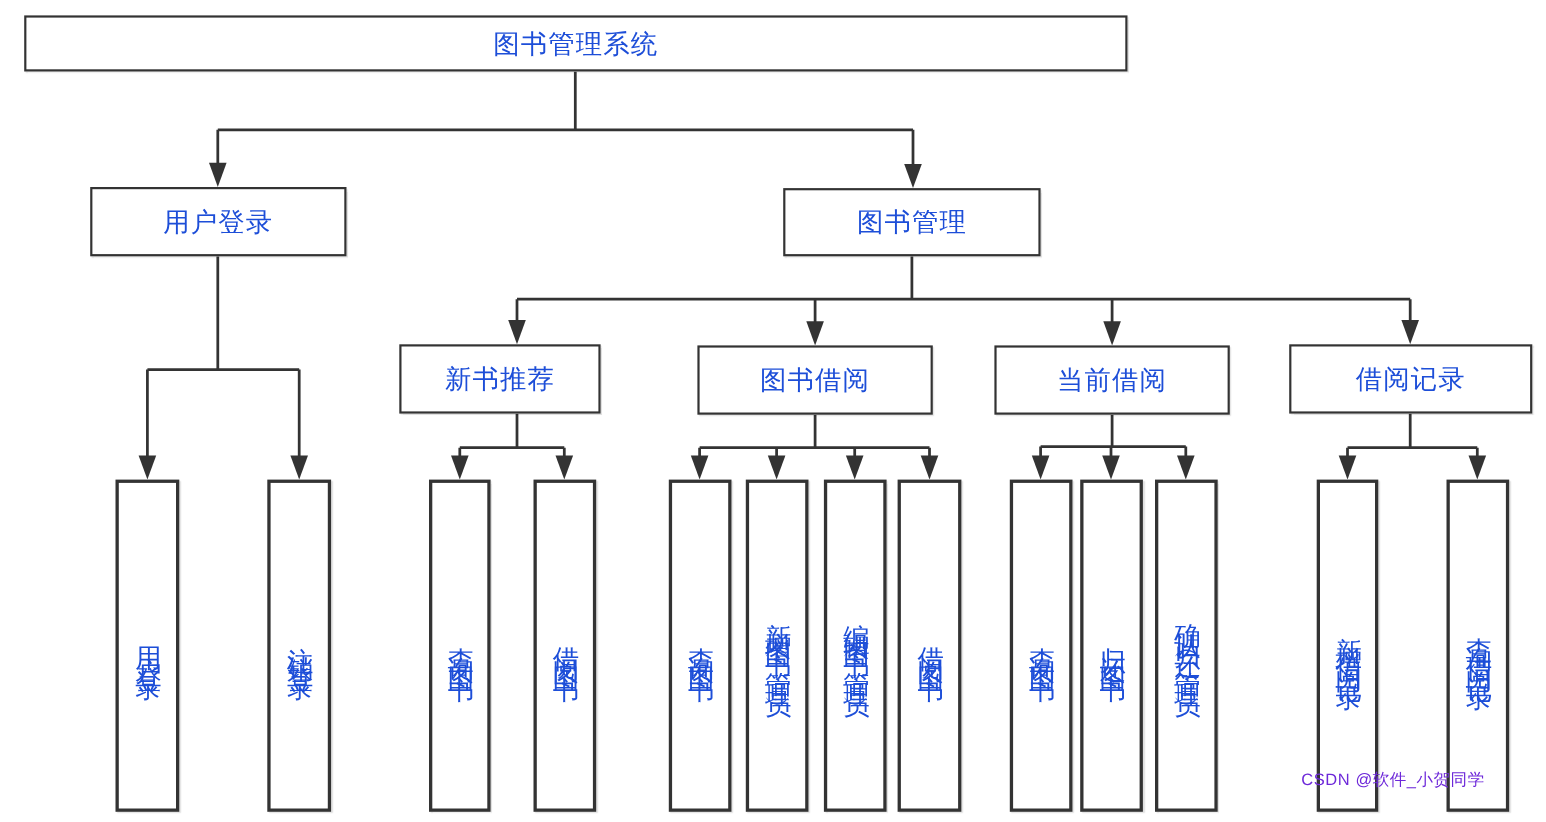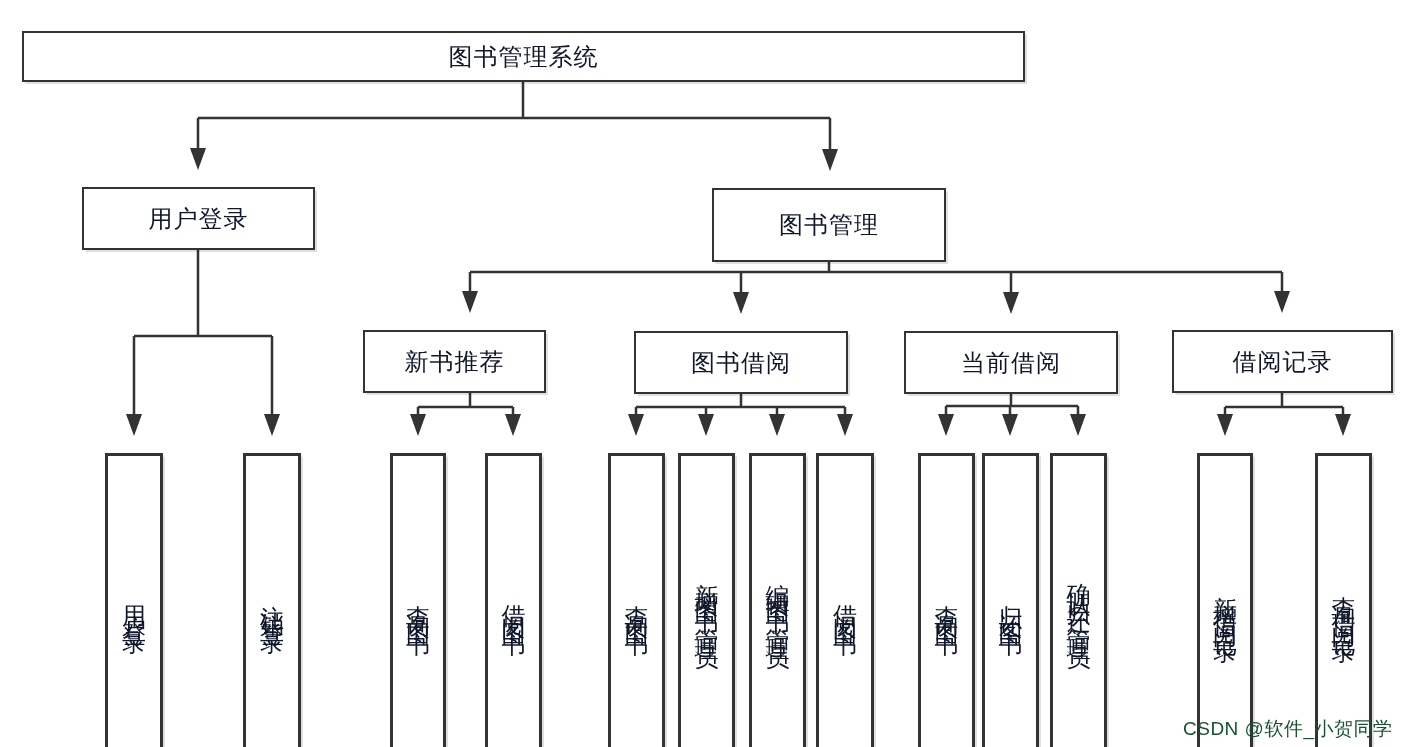--- a/index.html
+++ b/index.html
@@ -12,35 +12,34 @@
   }
   .canvas { position: absolute; left: 0; top: 0; width: 1405px; height: 747px; }
   .connectors { position: absolute; left: 0; top: 0; z-index: 1; }
   .connectors path { stroke: #333333; stroke-width: 2.5; fill: none; }
   .connectors polygon { fill: #333333; stroke: none; }
   .node {
     position: absolute; z-index: 2;
     background: #ffffff;
     border: 2.5px solid #333333;
     display: flex; align-items: center; justify-content: center;
-    font-size: 24px; letter-spacing: 1px; color: #0f172a;
+    font-size: 24px; letter-spacing: 1px; color: #1d4ed8;
     box-shadow: 1.5px 1.5px 1px rgba(0,0,0,0.12);
-    margin-top: 17px;
   }
   .leaf { border-width: 3px; }
   .leaf .vtext {
     writing-mode: vertical-rl;
     line-height: 1;
     letter-spacing: 9px;
     font-size: 24px;
     white-space: nowrap;
   }
   .watermark {
-    position: absolute; left: 1183px; top: 716px; z-index: 4;
-    font-size: 19px; color: #14532d; letter-spacing: 0.5px;
+    position: absolute; left: 1183px; top: 700px; z-index: 4;
+    font-size: 15px; color: #6d28d9; letter-spacing: 0.5px;
     white-space: nowrap;
   }
 </style>
 </head>
 <body>
 
 <div class="canvas">
 
   <svg class="connectors" width="1405" height="747" viewBox="0 0 1405 747" aria-hidden="true">
 
@@ -74,21 +73,21 @@
     <polygon points="1070,414 1086,414 1078,436"></polygon>
 
     <path d="M1282,376 V407 M1225,407 H1343 M1225,407 V418 M1343,407 V418"></path>
     <polygon points="1217,414 1233,414 1225,436"></polygon>
     <polygon points="1335,414 1351,414 1343,436"></polygon>
   </svg>
 
   <div class="node" style="left:22px; top:14px; width:1003px; height:51px;">图书管理系统</div>
 
   <div class="node" style="left:82px; top:170px; width:233px; height:63px;">用户登录</div>
-  <div class="node" style="left:712px; top:171px; width:234px; height:74px;">图书管理</div>
+  <div class="node" style="left:712px; top:171px; width:234px; height:62px;">图书管理</div>
 
   <div class="node" style="left:363px; top:313px; width:183px; height:63px;">新书推荐</div>
   <div class="node" style="left:904px; top:314px; width:214px; height:63px;">当前借阅</div>
   <div class="node" style="left:634px; top:314px; width:214px; height:63px;">图书借阅</div>
   <div class="node" style="left:1172px; top:313px; width:221px; height:63px;">借阅记录</div>
 
   <div class="node leaf" style="left:105px; top:436px; width:58px; height:302px;">
     <span class="vtext">用户登录</span>
   </div>
   <div class="node leaf" style="left:243px; top:436px; width:58px; height:302px;">

